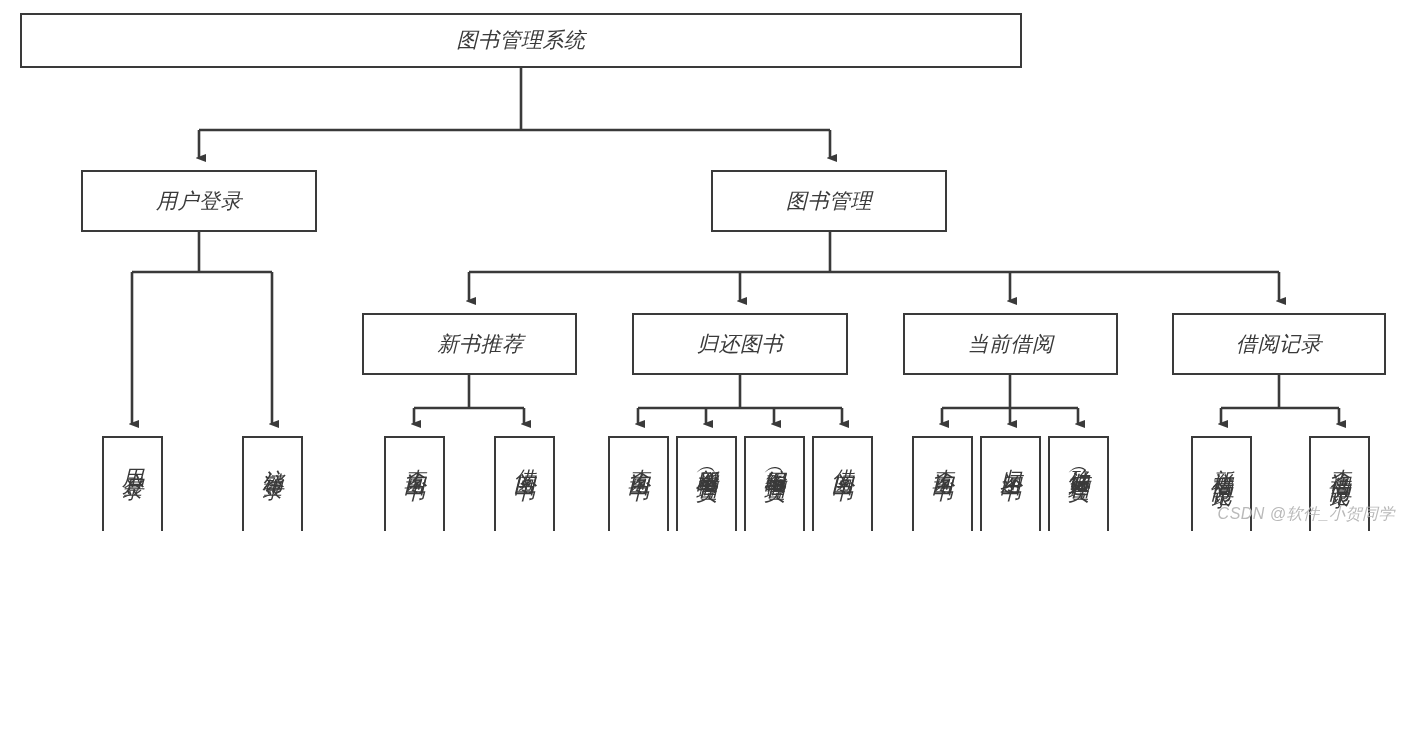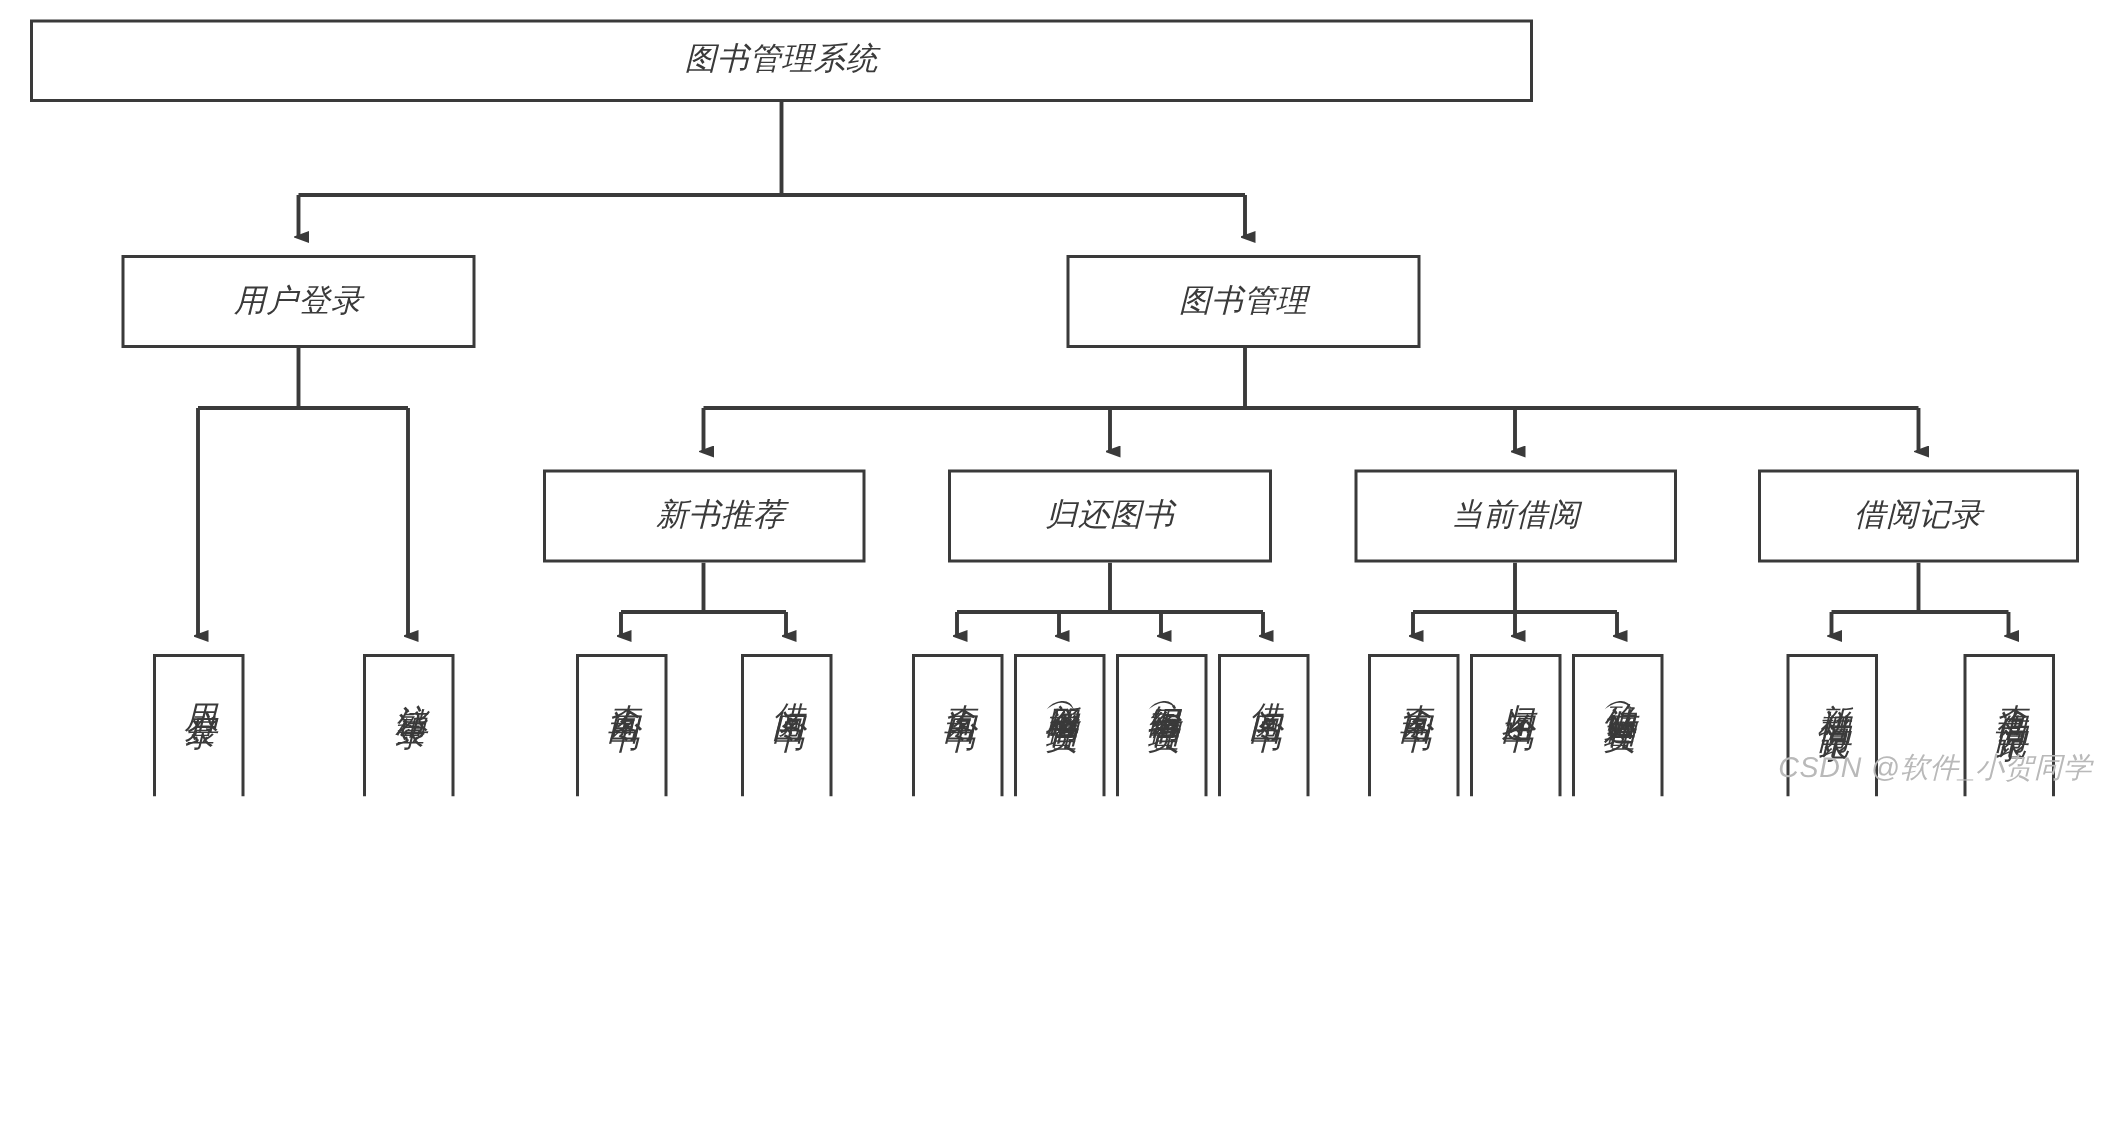--- a/index.html
+++ b/index.html
@@ -64,21 +64,21 @@
     max-height: 272px;
   }
   .node.vert.tall .label {
     max-height: 282px;
     letter-spacing: 2px;
   }
   .watermark {
     position: absolute;
     right: 10px;
     bottom: 6px;
-    font-size: 19px;
+    font-size: 16px;
     color: #b9b9b9;
     white-space: nowrap;
     letter-spacing: 0.5px;
   }
 </style>
 </head>
 <body>
 
 <div id="canvas">
 

